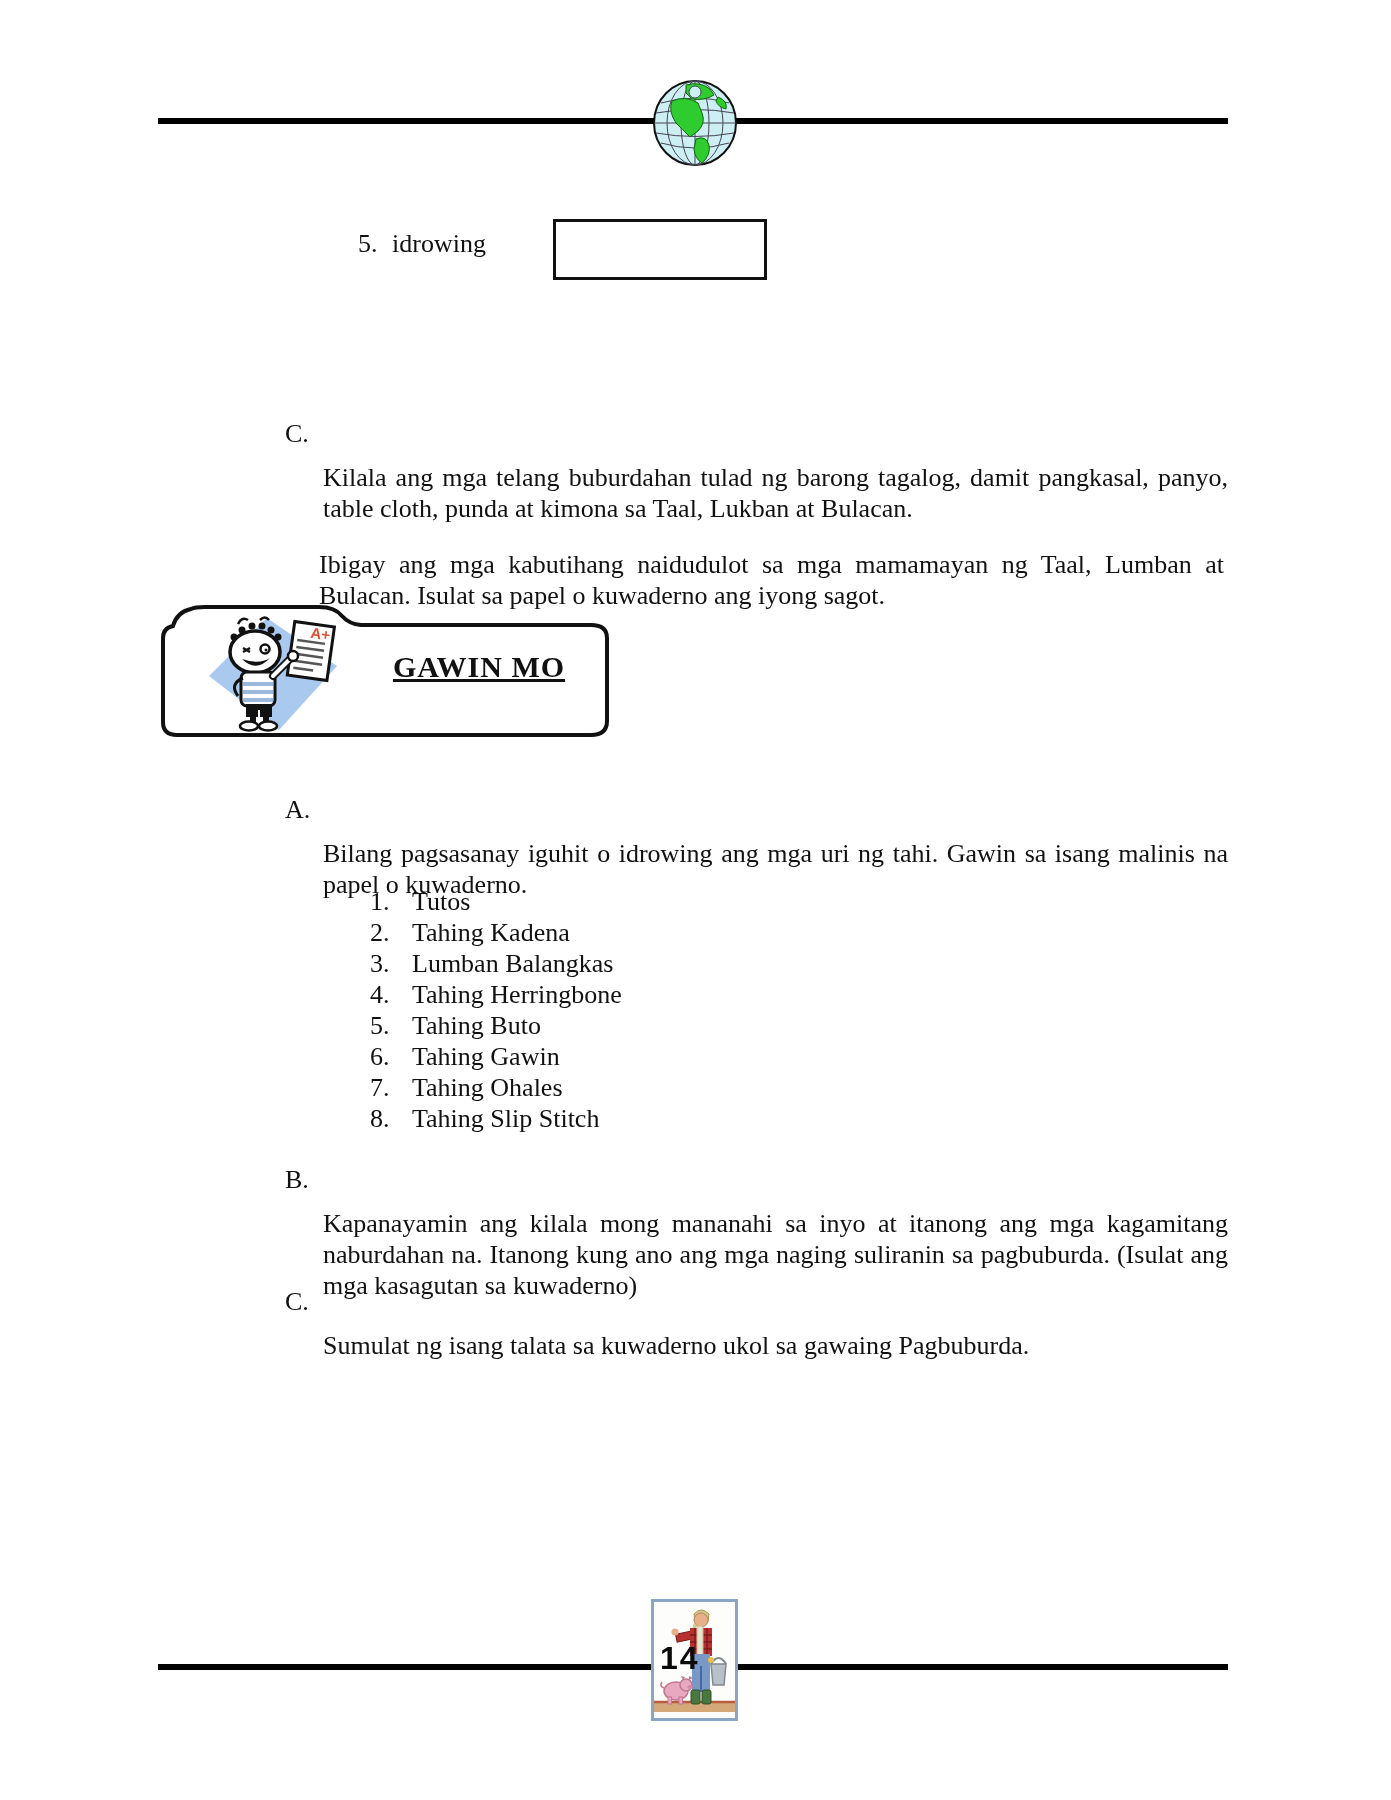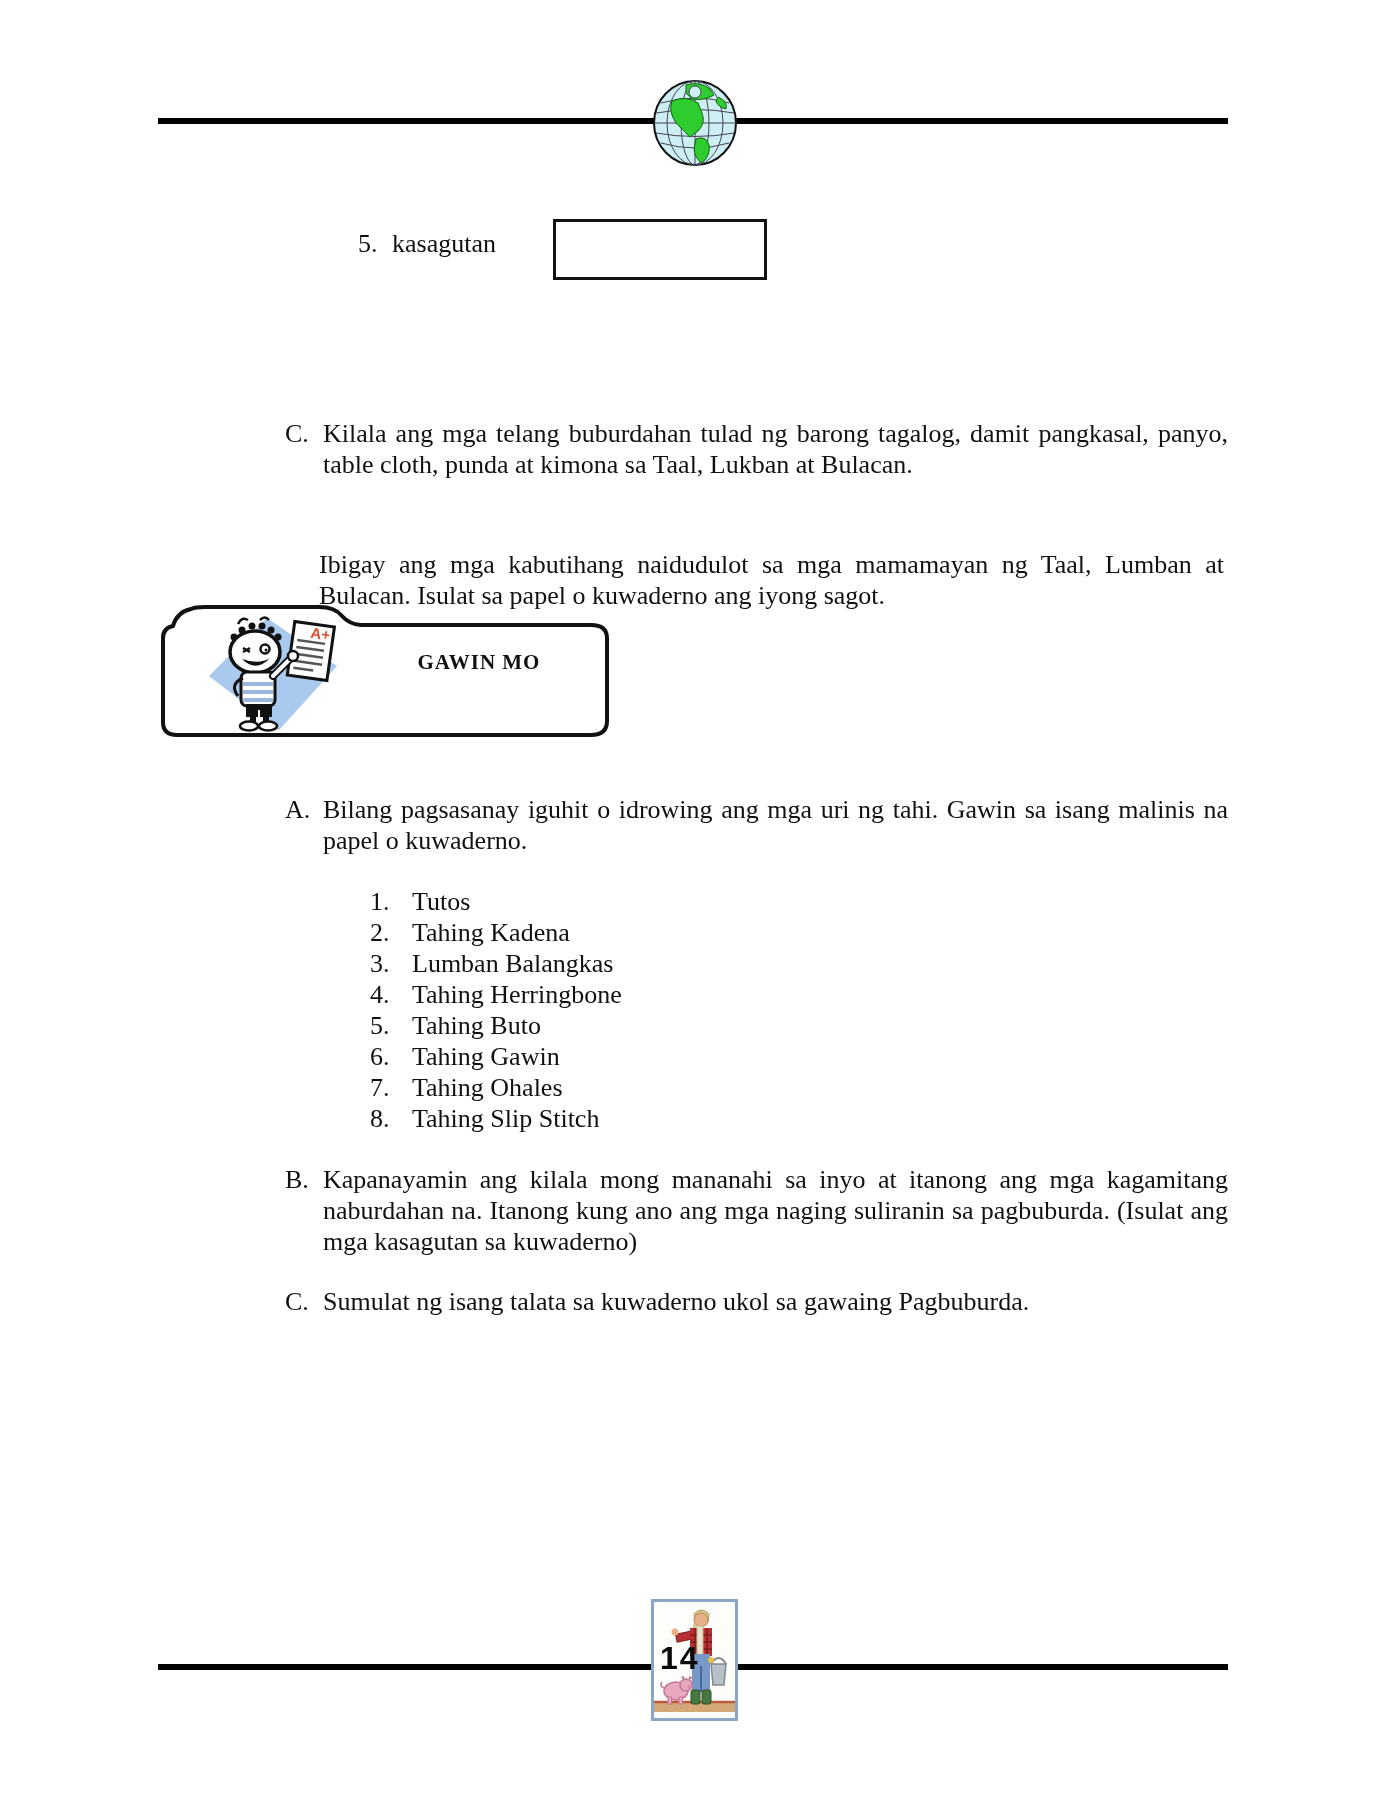--- a/index.html
+++ b/index.html
@@ -10,36 +10,36 @@
     font-family:"Liberation Serif", serif;
     color:#111;
     overflow:hidden;
     margin:0 auto;
   }
   .rule{position:absolute;left:158px;width:1070px;height:6px;background:#000;}
   .body-text{font-size:26px;line-height:31px;}
   .abs{position:absolute;}
   .hang{display:flex;}
   .hang .letter{flex:0 0 38px;}
-  .hang .btxt{width:905px;text-align:justify;}
+  .hang .btxt{width:905px;text-align:justify;margin-top:44px;}
   .item5-row{display:flex;}
   .item5-row .num{flex:0 0 34px;}
   .answer-box{
     position:absolute;left:553px;top:219px;width:214px;height:61px;
     border:3px solid #111;background:#fff;box-sizing:border-box;
   }
   .stitch-list{position:absolute;left:370px;top:886px;}
   .stitch-item{display:flex;font-size:26px;line-height:31px;}
   .stitch-item .num{flex:0 0 42px;}
   .banner{position:absolute;left:161px;top:604px;width:448px;height:133px;}
   .banner svg.frame{position:absolute;left:0;top:0;}
   .banner .kid{position:absolute;left:44px;top:10px;}
   .banner .title{
     position:absolute;left:190px;top:46px;width:256px;
-    text-align:center;font-weight:bold;font-size:21px;letter-spacing:1px;
+    text-align:center;font-weight:bold;font-size:30px;letter-spacing:1px;text-decoration:underline;
   }
   .globe{position:absolute;left:652px;top:79px;}
   .footer-card{
     position:absolute;left:651px;top:1599px;width:87px;height:122px;
     border:3px solid #89a7c4;background:#fdfdfb;box-sizing:border-box;padding-left:44px;
   }
   .footer-card svg{position:absolute;left:0;top:0;}
   .page-number{
     position:absolute;left:6px;top:38px;
     font-family:"Liberation Sans", sans-serif;
@@ -66,21 +66,21 @@
       <path d="M34,6 Q48,2 58,10 L62,16 Q52,22 40,20 L34,14 Z" fill="#2ecc2e" stroke="#116611" stroke-width="1"></path>
       <path d="M20,22 Q34,16 46,24 L50,34 Q54,44 46,52 L38,58 Q30,50 24,44 Q16,32 20,22 Z" fill="#2ecc2e" stroke="#116611" stroke-width="1"></path>
       <path d="M44,60 Q54,56 57,66 Q59,76 50,84 Q43,80 42,70 Z" fill="#2ecc2e" stroke="#116611" stroke-width="1"></path>
       <path d="M66,18 Q76,22 74,30 Q66,28 64,22 Z" fill="#2ecc2e" stroke="#116611" stroke-width="1"></path>
       <circle cx="43" cy="13" r="6" fill="#cdeef2" stroke="#445" stroke-width="1"></circle>
     </svg>
   </div>
 
   <div class="abs body-text item5-row" style="left:358px;top:228px;">
     <span class="num">5.</span>
-    <span>kasagutan</span>
+    <span>idrowing</span>
   </div>
   <div class="answer-box"></div>
 
 
   <div class="abs body-text hang" style="left:285px;top:418px;">
     <span class="letter">C.</span>
     <div class="btxt">Kilala ang mga telang buburdahan tulad ng barong tagalog, damit pangkasal, panyo, table cloth, punda at kimona sa Taal, Lukban at Bulacan.</div>
   </div>
 
   <div class="abs body-text" style="left:319px;top:506px;width:905px;text-align:justify;margin-top:43px;">Ibigay ang mga kabutihang naidudulot sa mga mamamayan ng Taal, Lumban at Bulacan.  Isulat sa papel o kuwaderno ang iyong sagot.</div>

